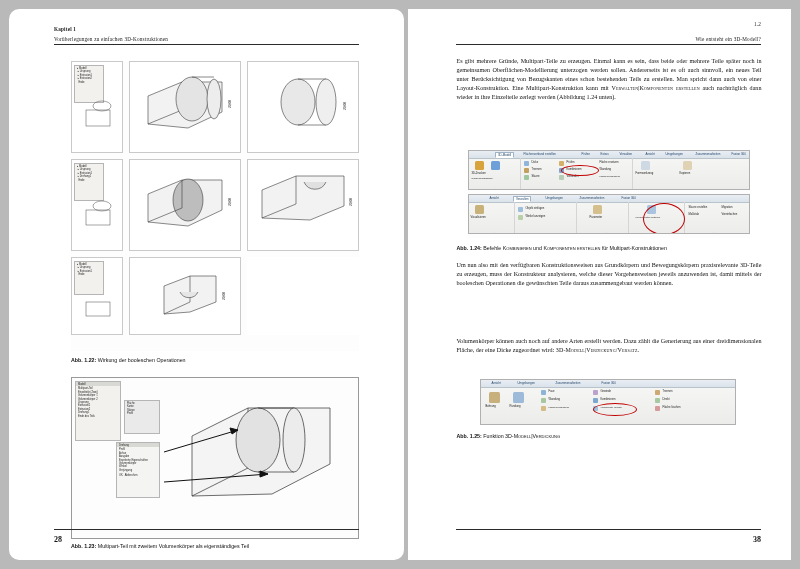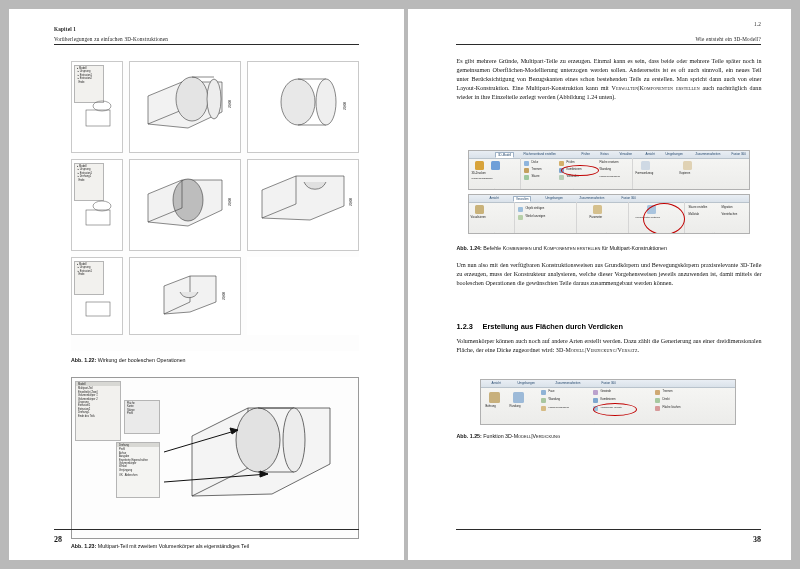--- a/index.html
+++ b/index.html
@@ -12,21 +12,21 @@
   .spread{
     position:absolute;left:0;top:0;width:800px;height:569px;
     display:flex;
   }
   .page{
     position:relative;
     background:#ffffff;
     box-sizing:border-box;
     overflow:hidden;
   }
-  .page-left{width:396px;height:551px;margin:9px 2px 9px 9px;}
+  .page-left{width:396px;height:551px;margin:9px 2px 9px 9px;border-radius:10px;}
   .page-right{width:383px;height:551px;margin:9px 9px 9px 2px;}
   .inner{
     position:absolute;
     left:0;top:0;right:0;bottom:0;
   }
   
   .runhead{
     position:absolute;
     font-family:"Liberation Serif", serif;
     font-size:5.2px;
@@ -399,23 +399,20 @@
         </div>
       </div>
 
       <div class="caption" style="left:48px;top:236px;width:305px;">
         <b>Abb. 1.24:</b>
         <span>Befehle </span><span class="scc">Kombinieren</span><span> und </span><span class="scc">Komponenten erstellen</span><span> für Multipart-Konstruktionen</span>
       </div>
 
       <div class="body-par" style="left:48px;top:252px;width:305px;">Um nun also mit den verfügbaren Konstruktionsweisen aus Grundkörpern und Bewegungskörpern praxisrelevante 3D-Teile zu erzeugen, muss der Konstrukteur analysieren, welche dieser Vorgehensweisen jeweils anzuwenden ist, damit mittels der booleschen Operationen die gewünschten Teile daraus zusammengebaut werden können.</div>
 
-      <div class="h3" style="left:48px;top:313px;width:305px;">
-        <span class="num">1.2.3</span><span>Erstellung aus Flächen durch Verdicken</span>
-      </div>
 
       <div class="body-par" style="left:48px;top:328px;width:305px;">
         Volumenkörper können auch noch auf andere Arten erstellt werden. Dazu zählt die Generierung aus einer dreidimensionalen Fläche, der eine Dicke zugeordnet wird: <span class="sc">3D-Modell|Verdickung/Versatz</span>.
       </div>
 
       <div class="figbox" style="left:72px;top:370px;width:256px;height:46px;border:none;">
         <div class="ribbon" style="left:0;top:0;width:256px;height:46px;">
           <div class="ribtabs">
             <div class="ribtab" style="left:10px;">Ansicht</div>
             <div class="ribtab" style="left:36px;">Umgebungen</div>

